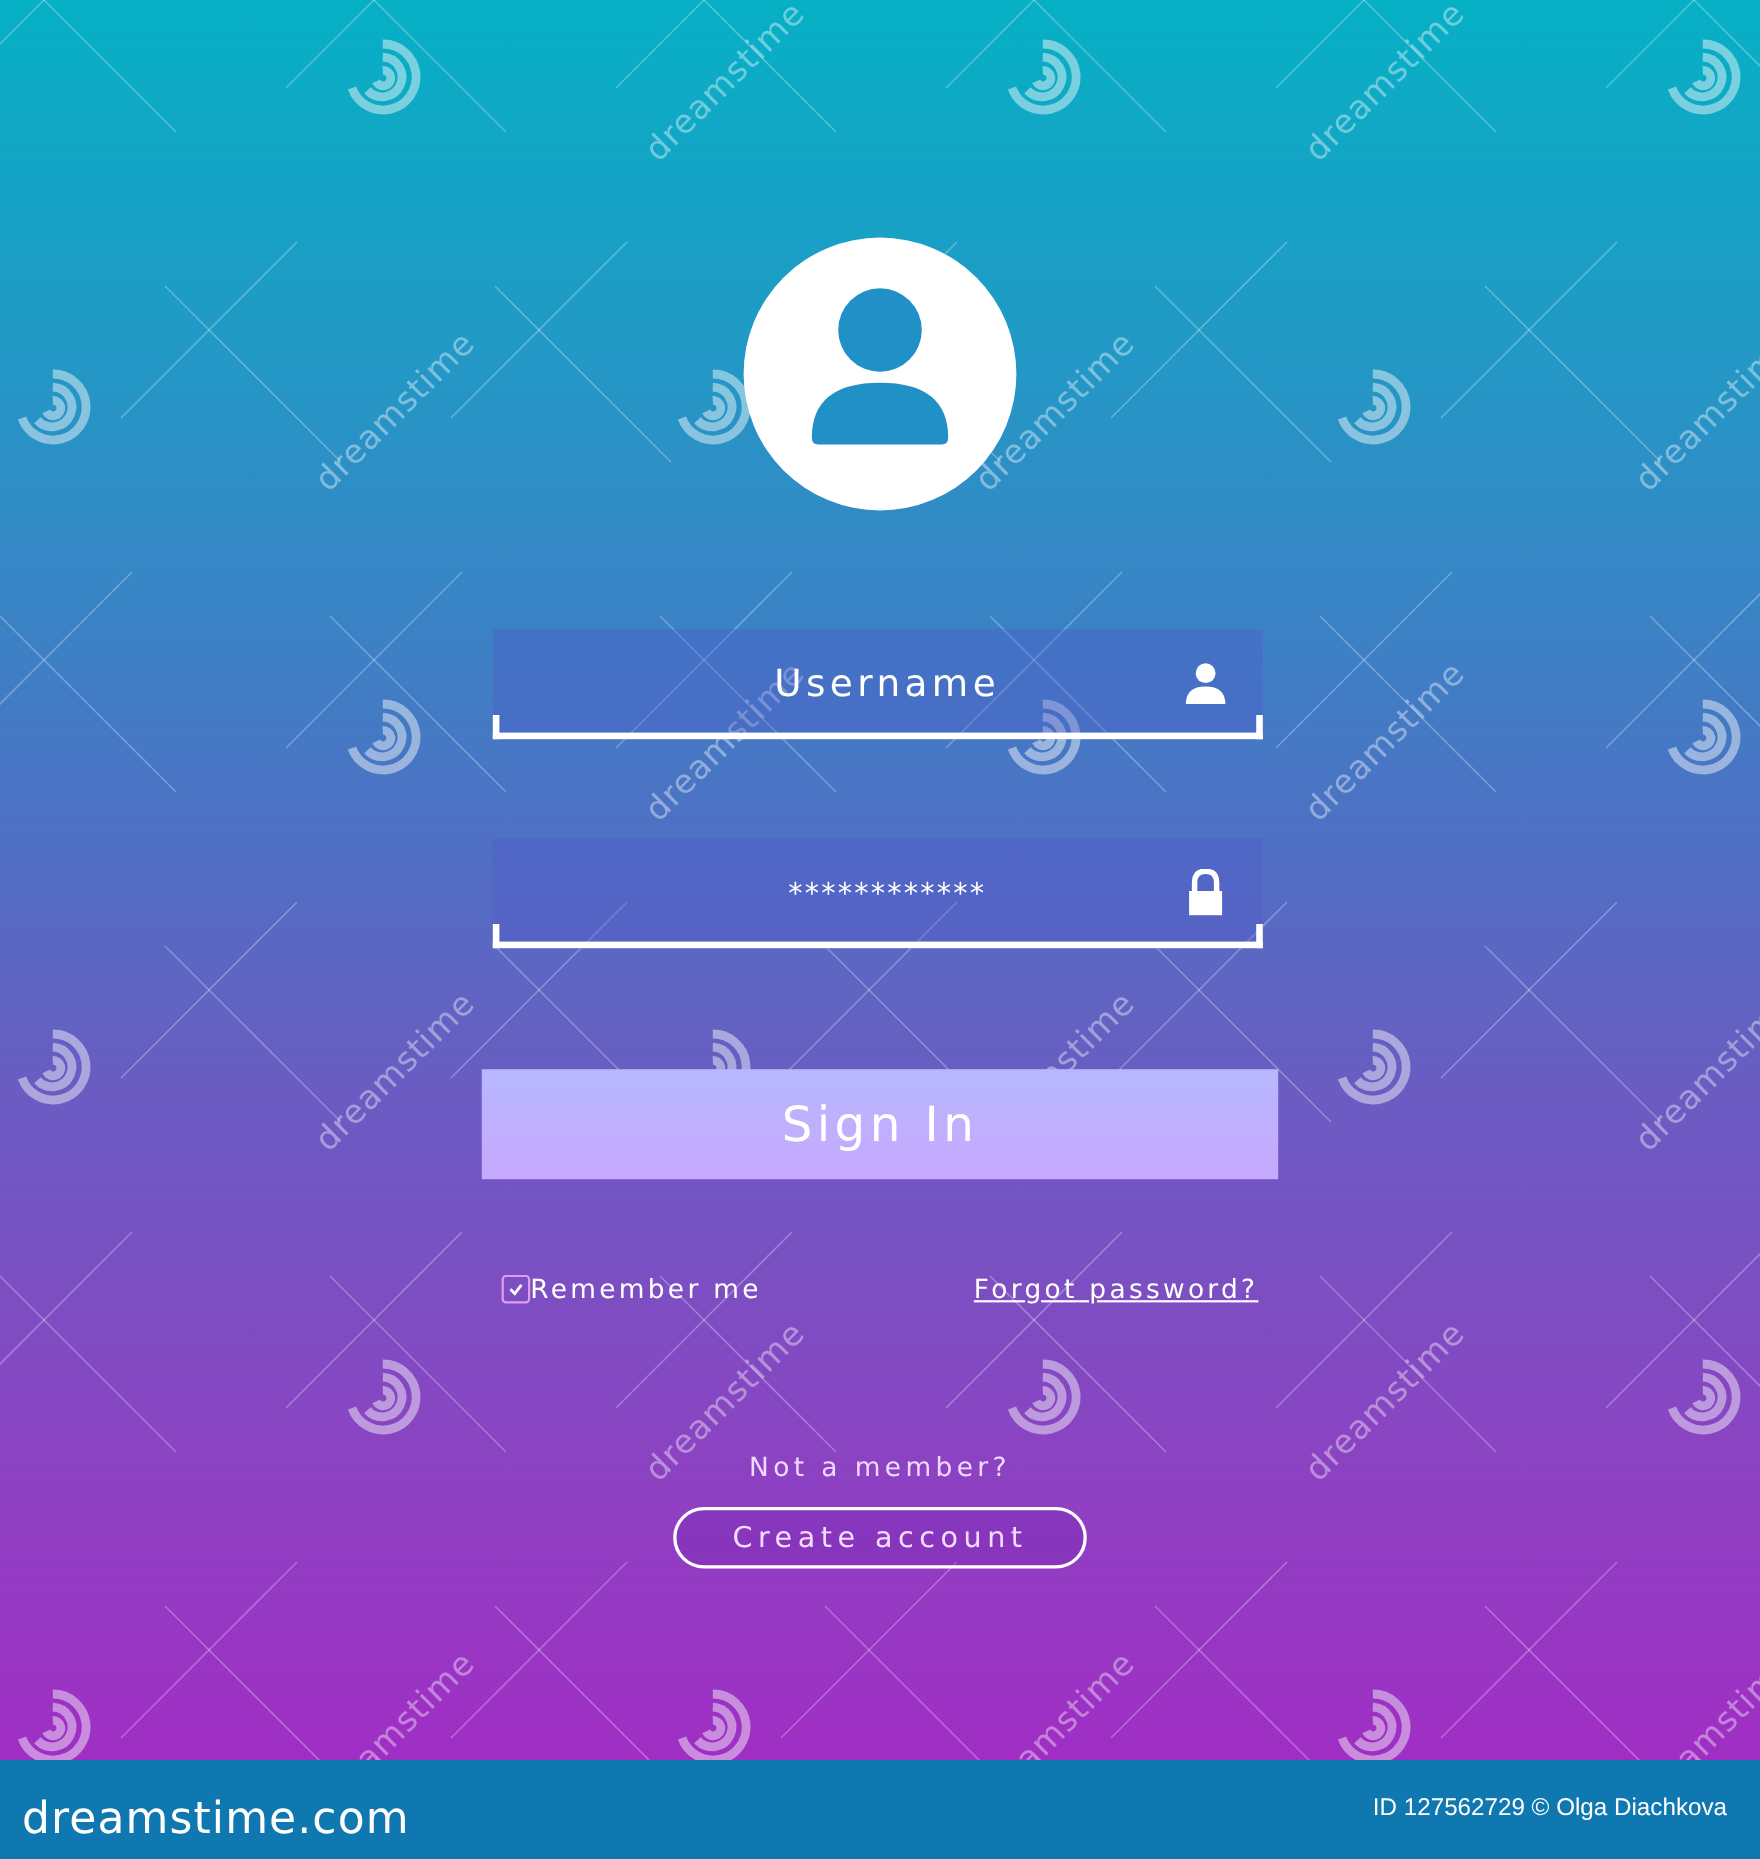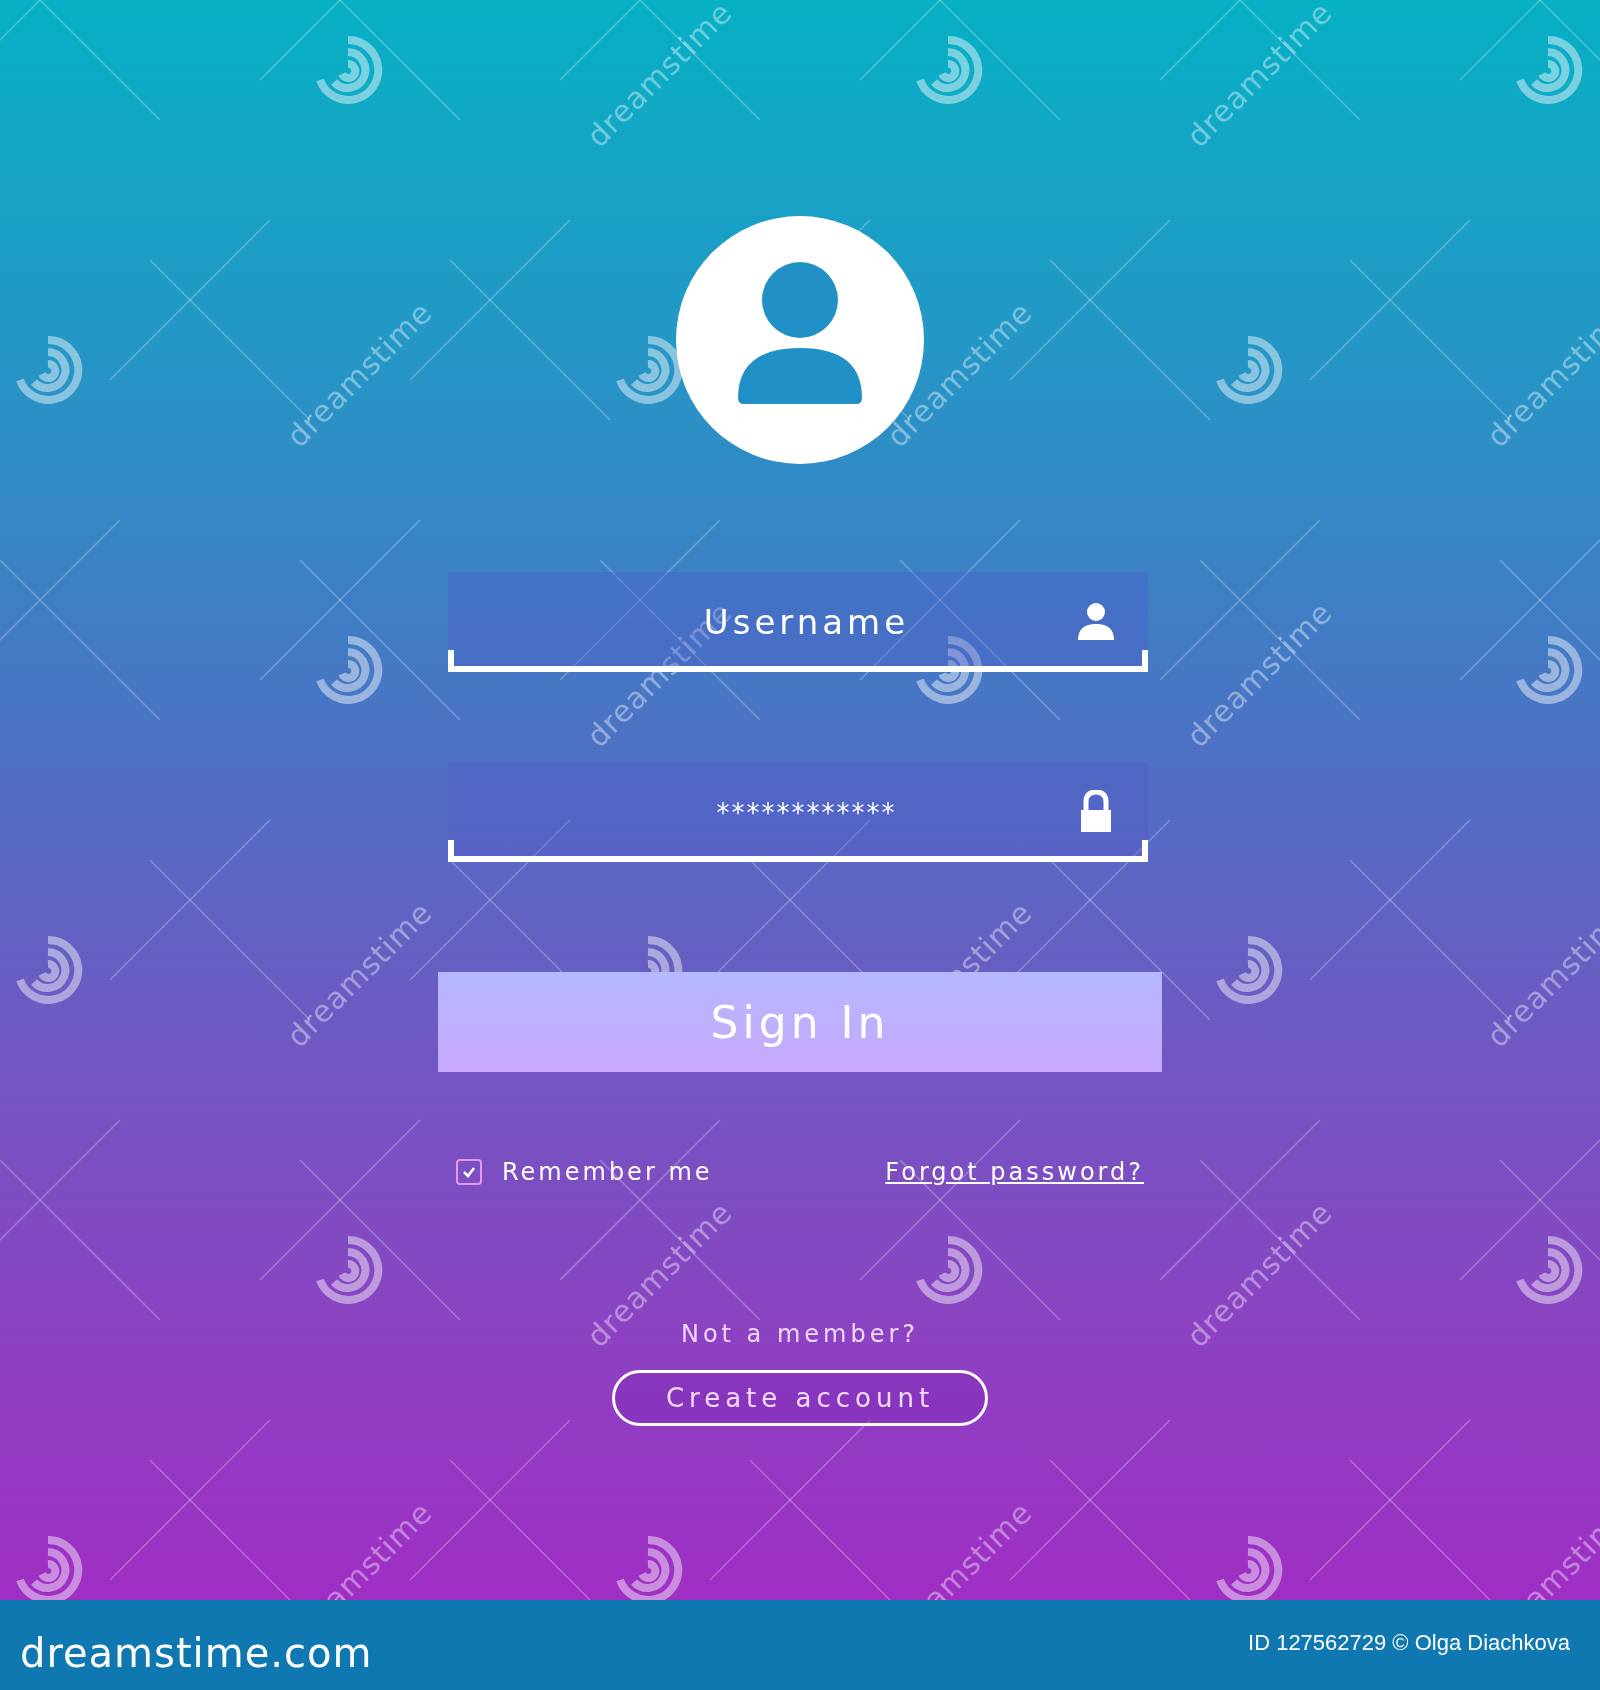--- a/index.html
+++ b/index.html
@@ -16,21 +16,21 @@
             background:#fff; }
   .field { position:absolute; left:448px; width:700px; height:100px; background:rgba(80,90,200,0.35); }
   .field .label { position:absolute; left:17px; right:0; top:30px; text-align:center; color:#fff;
                   font-size:34px; letter-spacing:4px; }
   .field .bracket { position:absolute; left:0; right:0; bottom:0; height:22px;
                     border:6px solid #fff; border-top:none; box-sizing:border-box; }
   .field .ico { position:absolute; right:32px; top:28px; width:40px; height:44px; }
   .signin { position:absolute; left:438px; top:972px; width:724px; height:100px;
             background:linear-gradient(180deg,#b6b8fe,#c7a8fe); border:none;
             color:#fff; font-size:44px; letter-spacing:4px; font-family:"DejaVu Sans", sans-serif; }
-  .remember { position:absolute; left:456px; top:1158px; display:flex; align-items:center; gap:20px;
+  .remember { position:absolute; left:456px; top:1158px; display:flex; align-items:center; gap:0;
               color:#fff; font-size:24px; letter-spacing:3px; }
   .checkbox { width:22px; height:22px; border:2px solid #e59af0; border-radius:4px; display:flex;
               align-items:center; justify-content:center; }
   .forgot { position:absolute; right:456px; top:1158px; color:#fff; font-size:24px; letter-spacing:3px;
             text-decoration:underline; }
   .notmember { position:absolute; left:0; right:0; top:1320px; text-align:center; color:#f0d8ff;
                font-size:24px; letter-spacing:4px; }
   .create { position:absolute; left:612px; top:1370px; width:376px; height:56px; border:3px solid #fff;
             border-radius:30px; background:rgba(120,40,180,0.35); color:#f4dcff; font-size:26px;
             letter-spacing:5px; font-family:"DejaVu Sans", sans-serif; box-sizing:border-box; }

